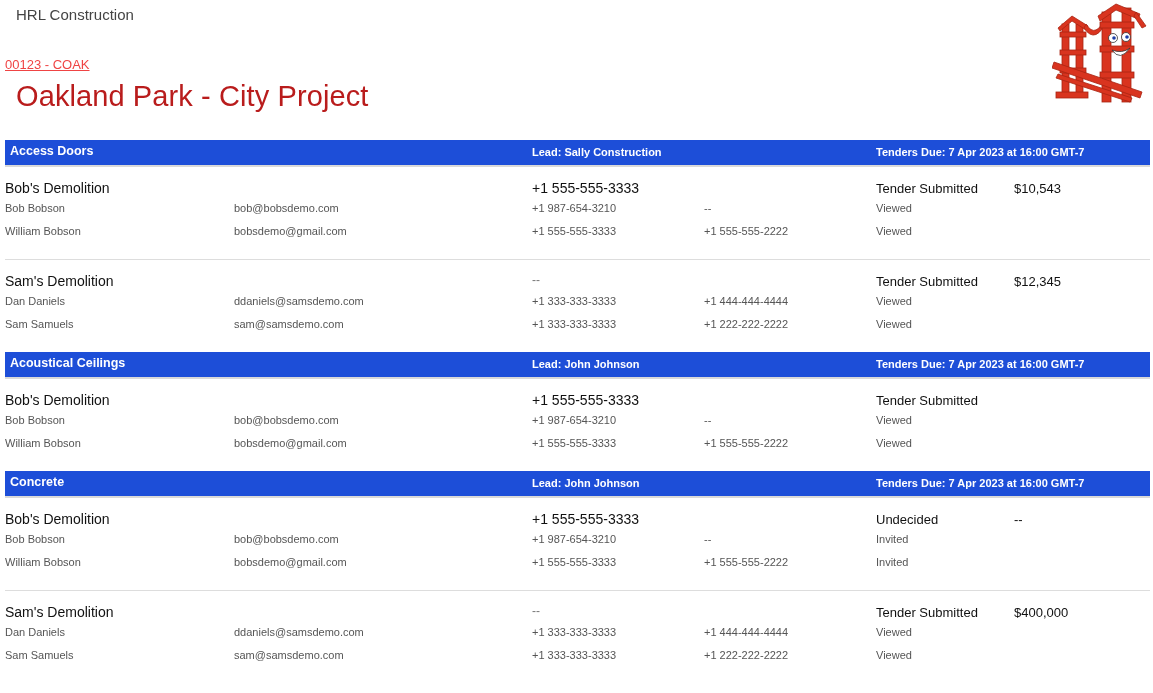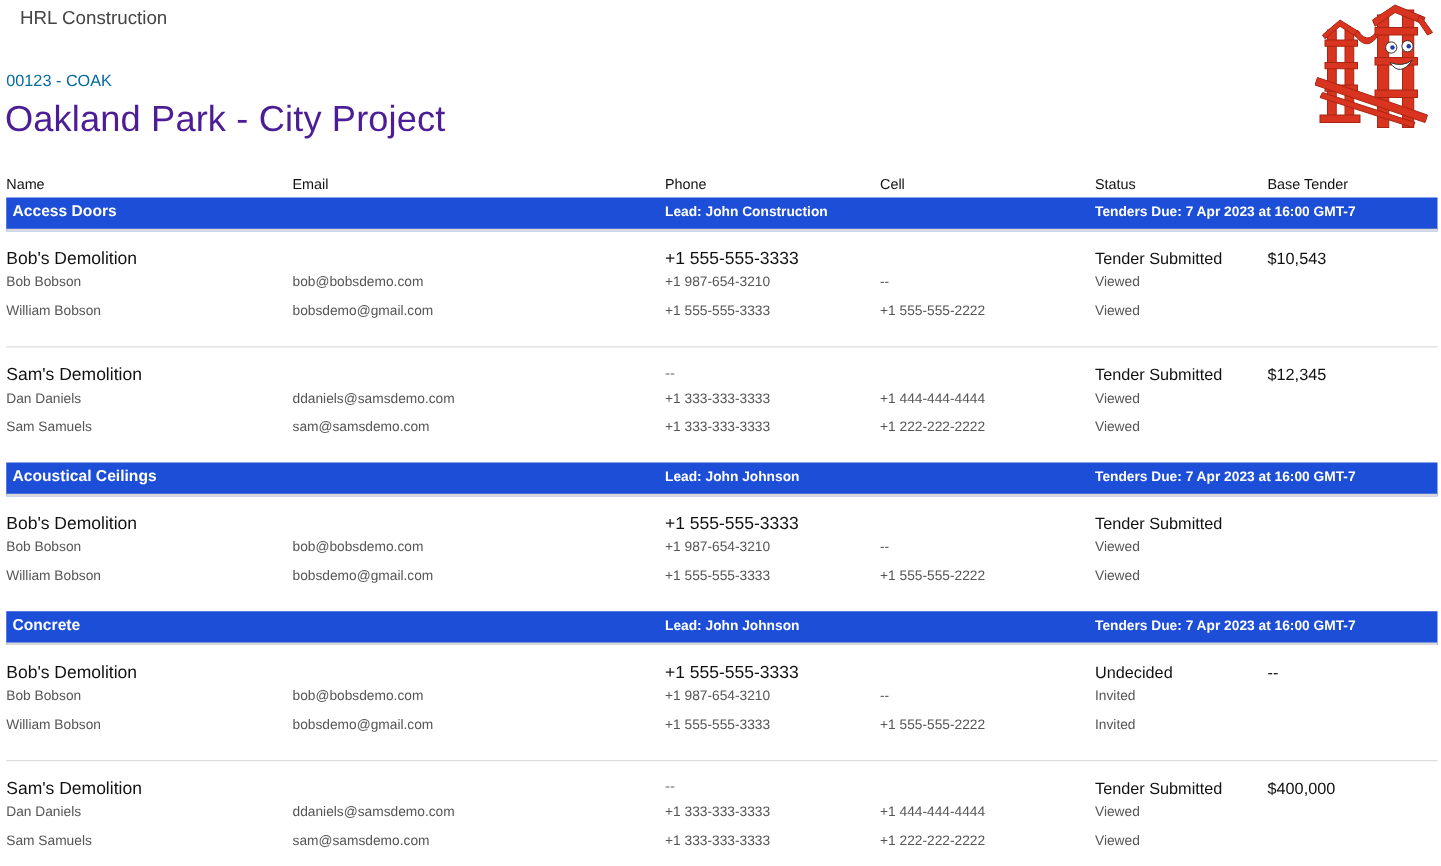--- a/index.html
+++ b/index.html
@@ -21,28 +21,29 @@
     top: 6px;
     font-size: 15px;
     color: #444;
     font-weight: 300;
   }
   .project-code {
     position: absolute;
     left: 5px;
     top: 57px;
     font-size: 13px;
-    color: #0369a1;
+    color: #ef4444;
+    text-decoration: underline;
   }
   .project-title {
     position: absolute;
-    left: 4px;
+    left: 16px;
     top: 80px;
     font-size: 29px;
-    color: #4c1d95;
+    color: #b91c1c;
     font-weight: 300;
     letter-spacing: 0.1px;
   }
   .logo {
     position: absolute;
     left: 1052px;
     top: 2px;
     width: 96px;
     height: 102px;
   }
@@ -158,32 +159,24 @@
 
     <circle cx="61" cy="36" r="4.5" fill="#fff" stroke="#333" stroke-width="0.8"></circle>
     <circle cx="74" cy="35" r="4.5" fill="#fff" stroke="#333" stroke-width="0.8"></circle>
     <circle cx="62" cy="36" r="1.8" fill="#1c3fa8"></circle>
     <circle cx="75" cy="35" r="1.8" fill="#1c3fa8"></circle>
     <path d="M60 48 Q68 60 78 46 Q70 52 60 48 Z" fill="#fff" stroke="#333" stroke-width="0.8"></path>
   </svg>
 </div>
 
 <div class="table">
-  <div class="colhead">
-    <span class="c-name">Name</span>
-    <span class="c-email">Email</span>
-    <span class="c-phone">Phone</span>
-    <span class="c-cell">Cell</span>
-    <span class="c-status">Status</span>
-    <span class="c-tender">Base Tender</span>
-  </div>
 
   <div class="section-bar">
     <span class="sb-title">Access Doors</span>
-    <span class="sb-lead">Lead: John Construction</span>
+    <span class="sb-lead">Lead: Sally Construction</span>
     <span class="sb-due">Tenders Due: 7 Apr 2023 at 16:00 GMT-7</span>
   </div>
   <div style="height:8px"></div>
   <div class="company-block divided" style="height:84px">
     <div class="row main">
       <span class="c-name">Bob's Demolition</span>
       <span class="c-phone">+1 555-555-3333</span>
       <span class="c-status">Tender Submitted</span>
       <span class="c-tender">$10,543</span>
     </div>

